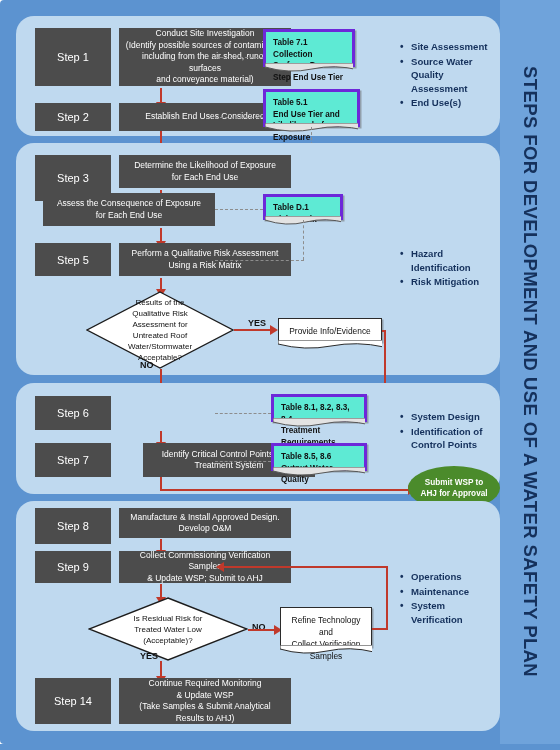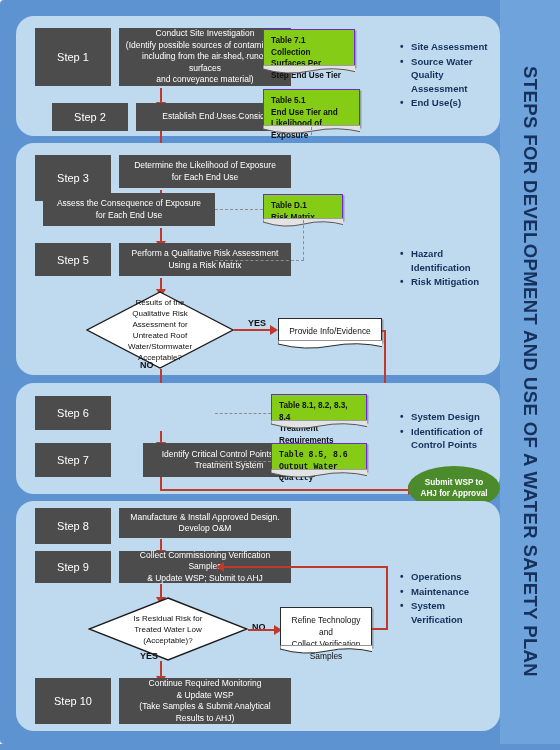--- a/index.html
+++ b/index.html
@@ -83,22 +83,22 @@
     border-right:8px solid #c0392b;
   }
 
   
   .dotline-h{position:absolute;height:0;border-top:1px dashed #8d8d8d;}
   .dotline-v{position:absolute;width:0;border-left:1px dashed #8d8d8d;}
 
   
   .note{
     position:absolute;
-    background:#84cc16;
-    border:1px solid #6d28d9;
+    background:#5eead4;
+    border:3px solid #6d28d9;
     box-sizing:border-box;
     font-size:8.2px;line-height:11.5px;
     color:#111111;font-weight:bold;
     padding:5px 7px 0 7px;
     box-shadow:1.5px 1.5px 0 rgba(90,90,90,.45);
   }
   .note .wave{
     position:absolute;left:-1px;right:-1px;bottom:-9px;height:10px;
     overflow:hidden;
   }
@@ -166,21 +166,21 @@
     <div class="step-label" style="height:58px;">Step 1</div>
     <div class="step-gap"></div>
     <div class="step-body" style="width:172px;height:58px;">
       <span>Conduct Site Investigation<br>(Identify possible sources of contaminants<br>including from the air shed, runoff surfaces<br>and conveyance material)</span>
     </div>
   </div>
 
   <div class="varrow" style="left:160px;top:88px;height:15px;"></div>
 
   <div class="steprow" style="left:35px;top:103px;">
-    <div class="step-label" style="height:28px;margin-left:17px;">Step 2</div>
+    <div class="step-label" style="height:28px;">Step 2</div>
     <div class="step-gap"></div>
     <div class="step-body" style="width:172px;height:28px;">Establish End Uses Considered</div>
   </div>
 
   <div class="dotline-h" style="left:215px;top:57px;width:48px;"></div>
   <div class="note" style="left:263px;top:29px;width:92px;height:38px;">
     <div>Table 7.1</div>
     <div>Collection Surfaces Per</div>
     <div>Step End Use Tier</div>
     <div class="wave">
@@ -316,21 +316,21 @@
     <div>Table 8.1, 8.2, 8.3, 8.4</div>
     <div>Treatment Requirements</div>
     <div class="wave">
       <svg width="98" height="10" viewBox="0 0 98 10">
           <path d="M0 0 L0 4 Q25 11 49 6 Q73 1 98 7 L98 0 Z" fill="#e3e3e3" stroke="#575757" stroke-width="1"></path>
         </svg>
     </div>
   </div>
 
   <div class="dotline-h" style="left:215px;top:461px;width:56px;"></div>
-  <div class="note" style="left:271px;top:443px;width:96px;height:28px;font-family:Liberation Mono, monospace;">
+  <div class="note" style="left:271px;top:443px;width:96px;height:28px;">
     <div>Table 8.5, 8.6</div>
     <div>Output Water Quality</div>
     <div class="wave">
       <svg width="98" height="10" viewBox="0 0 98 10">
           <path d="M0 0 L0 4 Q25 11 49 6 Q73 1 98 7 L98 0 Z" fill="#e3e3e3" stroke="#575757" stroke-width="1"></path>
         </svg>
     </div>
   </div>
 
   <div class="bullets" style="left:398px;top:410px;width:100px;">
@@ -408,20 +408,20 @@
     <ul>
       <li>Operations</li>
       <li>Maintenance</li>
       <li>System Verification</li>
     </ul>
   </div>
 
   <div class="varrow" style="left:160px;top:661px;height:16px;"></div>
 
   <div class="steprow" style="left:35px;top:678px;">
-    <div class="step-label" style="height:46px;">Step 10</div>
+    <div class="step-label" style="height:46px;">Step 14</div>
     <div class="step-gap"></div>
     <div class="step-body" style="width:172px;height:46px;">
       <span>Continue Required Monitoring<br>&amp; Update WSP<br>(Take Samples &amp; Submit Analytical<br>Results to AHJ)</span>
     </div>
   </div>
 
 </div>
 
 </body></html>

